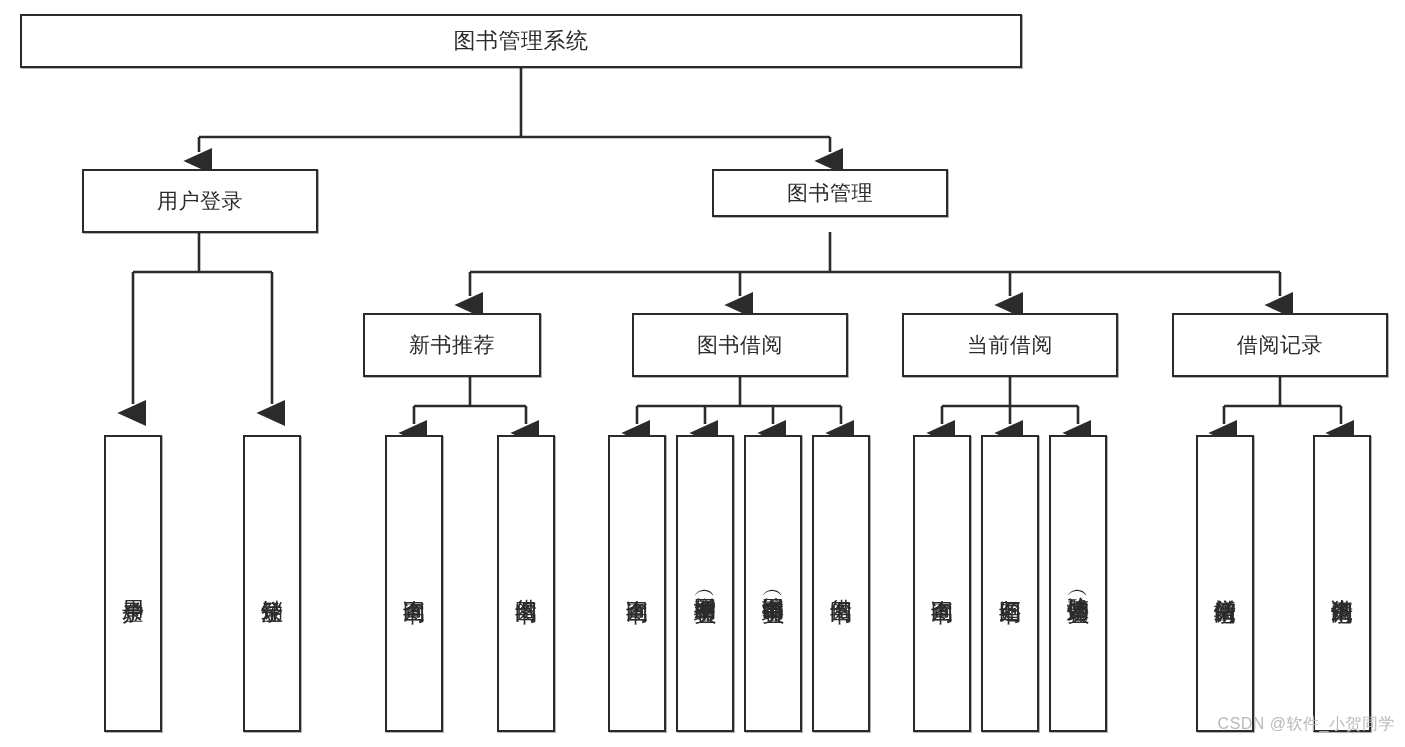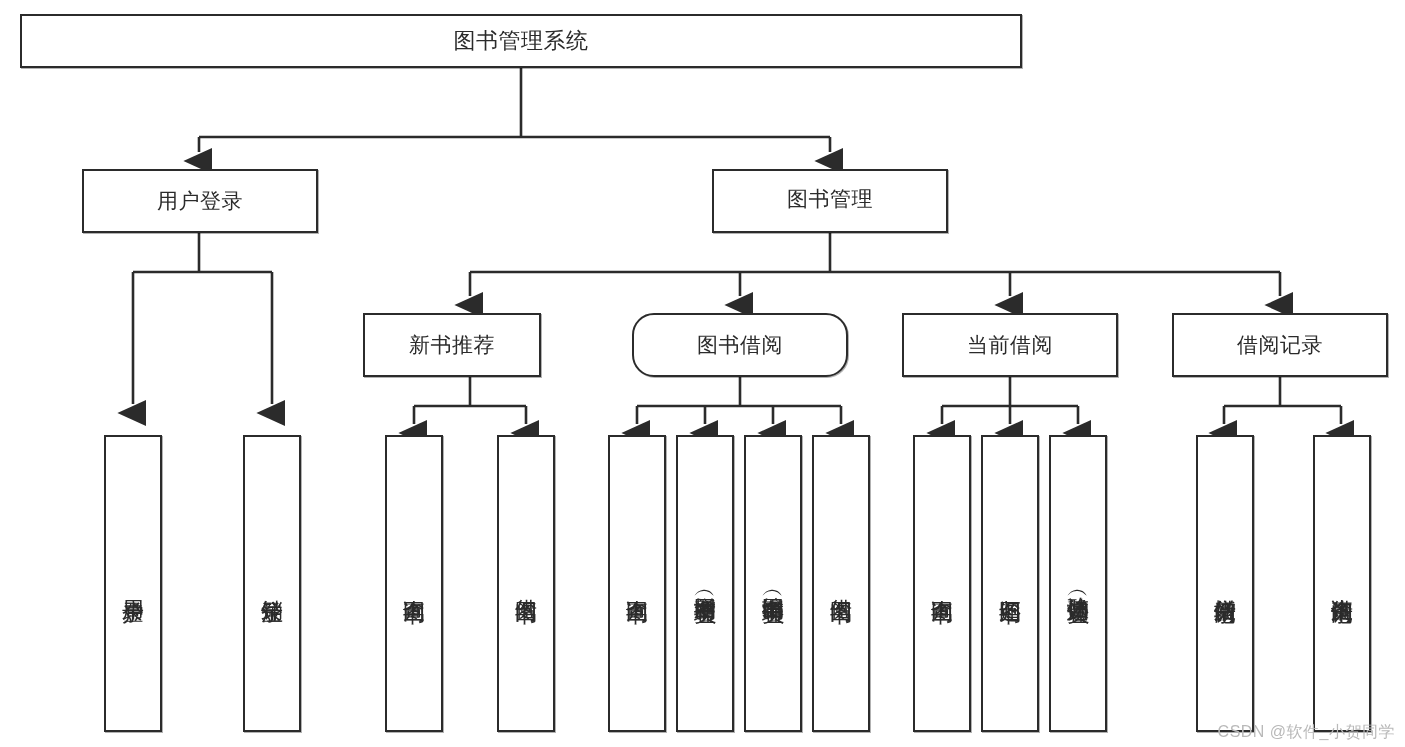--- a/index.html
+++ b/index.html
@@ -53,21 +53,21 @@
     font-size: 22px;
     line-height: 1.28;
     letter-spacing: 1px;
     white-space: normal;
     max-height: 100%;
   }
   .node.root .lbl { font-size: 22px; }
   .watermark {
     position: absolute;
     right: 10px;
-    bottom: 4px;
+    bottom: 12px;
     font-size: 16px;
     color: #b9b9b9;
     letter-spacing: 0.5px;
     white-space: nowrap;
   }
 </style>
 </head>
 <body>
 
 <div id="canvas">
@@ -124,28 +124,28 @@
     </g>
   </svg>
 
   <div class="node root" style="left:20px; top:14px; width:1002px; height:54px;">
     <span class="lbl">图书管理系统</span>
   </div>
 
   <div class="node" style="left:82px; top:169px; width:236px; height:64px;">
     <span class="lbl">用户登录</span>
   </div>
-  <div class="node" style="left:712px; top:169px; width:236px; height:64px;font-family:Liberation Mono, monospace;">
+  <div class="node" style="left:712px; top:169px; width:236px; height:48px;">
     <span class="lbl">图书管理</span>
   </div>
 
   <div class="node" style="left:363px; top:313px; width:178px; height:64px;">
     <span class="lbl">新书推荐</span>
   </div>
-  <div class="node" style="left:632px; top:313px; width:216px; height:64px;border-radius:22px;">
+  <div class="node" style="left:632px; top:313px; width:216px; height:64px;">
     <span class="lbl">图书借阅</span>
   </div>
   <div class="node" style="left:1172px; top:313px; width:216px; height:64px;">
     <span class="lbl">借阅记录</span>
   </div>
   <div class="node" style="left:902px; top:313px; width:216px; height:64px;">
     <span class="lbl">当前借阅</span>
   </div>
 
   <div class="node leaf" style="left:104px; top:435px; width:58px; height:297px;">

